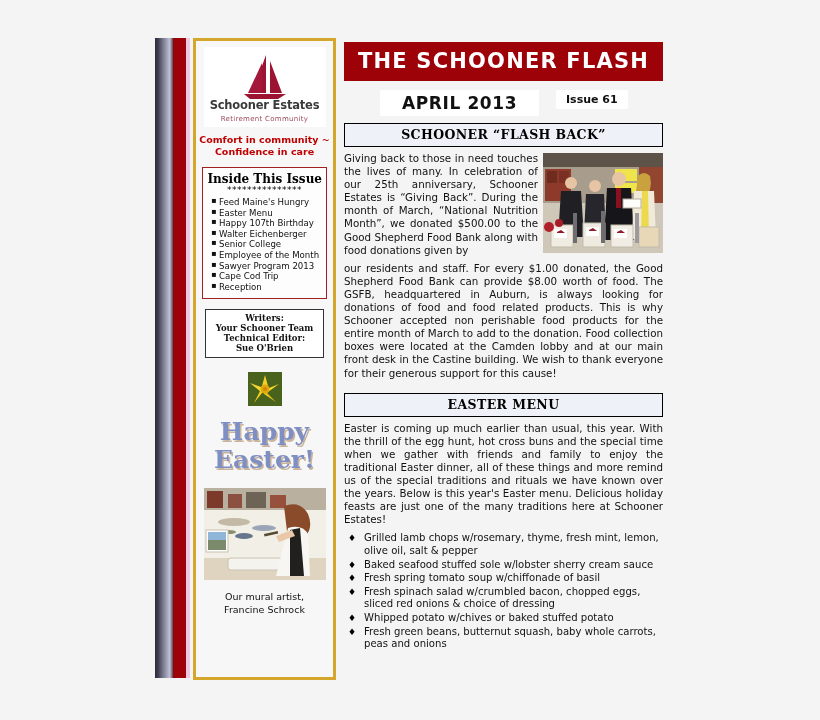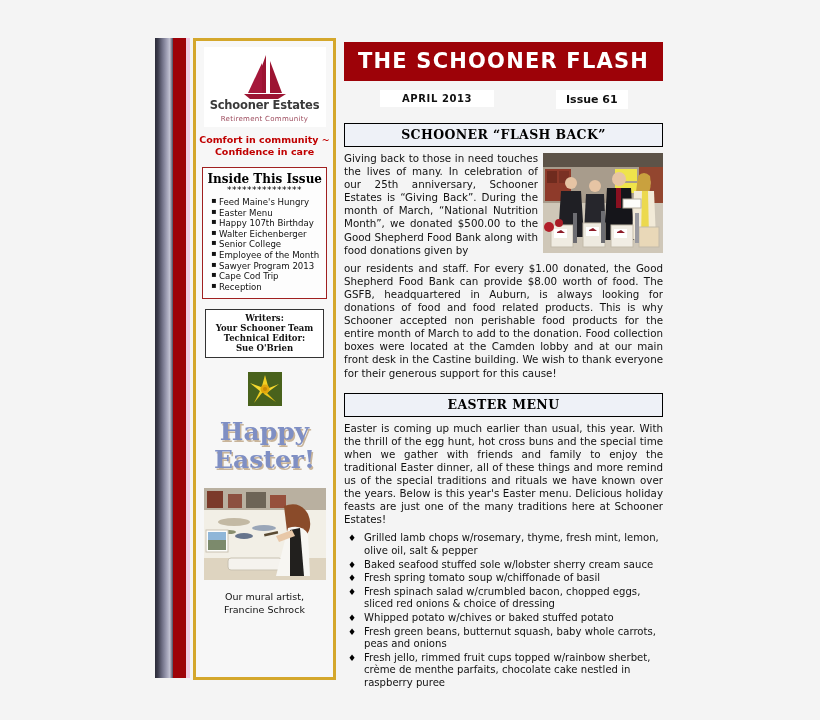--- a/index.html
+++ b/index.html
@@ -115,21 +115,21 @@
     background: #9d0208; color: #fff;
     text-align: center; padding: 7px 0 8px 0;
     font-weight: bold; font-size: 21px; letter-spacing: 1.2px;
     font-family: "DejaVu Sans", sans-serif;
   }
 
   #dateline { position: relative; height: 26px; margin-top: 9px; }
   #issue-date {
     position: absolute; left: 36px; top: 0;
     background: #ffffff; padding: 3px 22px;
-    font-weight: bold; font-size: 10px; color: #111; letter-spacing: 0.6px;
+    font-weight: bold; font-size: 17px; color: #111; letter-spacing: 0.6px;
   }
   #issue-number {
     position: absolute; left: 212px; top: 0;
     background: #ffffff; padding: 3px 10px;
     font-weight: bold; font-size: 11px; color: #111;
   }
 
   .section-head {
     border: 1px solid #000; background: #eef1f7;
     text-align: center; padding: 3px 0 4px 0; margin-top: 7px;
@@ -328,17 +328,16 @@
     <div class="section-head" style="margin-top:13px;">EASTER MENU</div>
     <div class="body-text">Easter is coming up much earlier than usual, this year. With the thrill of the egg hunt, hot cross buns and the special time when we gather with friends and family to enjoy the traditional Easter dinner, all of these things and more remind us of the special traditions and rituals we have known over the years. Below is this year's Easter menu. Delicious holiday feasts are just one of the many traditions here at Schooner Estates!</div>
 
     <ul id="menu-list">
       <li>Grilled lamb chops w/rosemary, thyme, fresh mint, lemon, olive oil, salt &amp; pepper</li>
       <li>Baked seafood stuffed sole w/lobster sherry cream sauce</li>
       <li>Fresh spring tomato soup w/chiffonade of basil</li>
       <li>Fresh spinach salad w/crumbled bacon, chopped eggs, sliced red onions &amp; choice of dressing</li>
       <li>Whipped potato w/chives or baked stuffed potato</li>
       <li>Fresh green beans, butternut squash, baby whole carrots, peas and onions</li>
-      <li>Fresh jello, rimmed fruit cups topped w/rainbow sherbet, crème de menthe parfaits, chocolate cake nestled in raspberry puree</li>
     </ul>
 
   </div>
 </div>
 
 </body></html>

